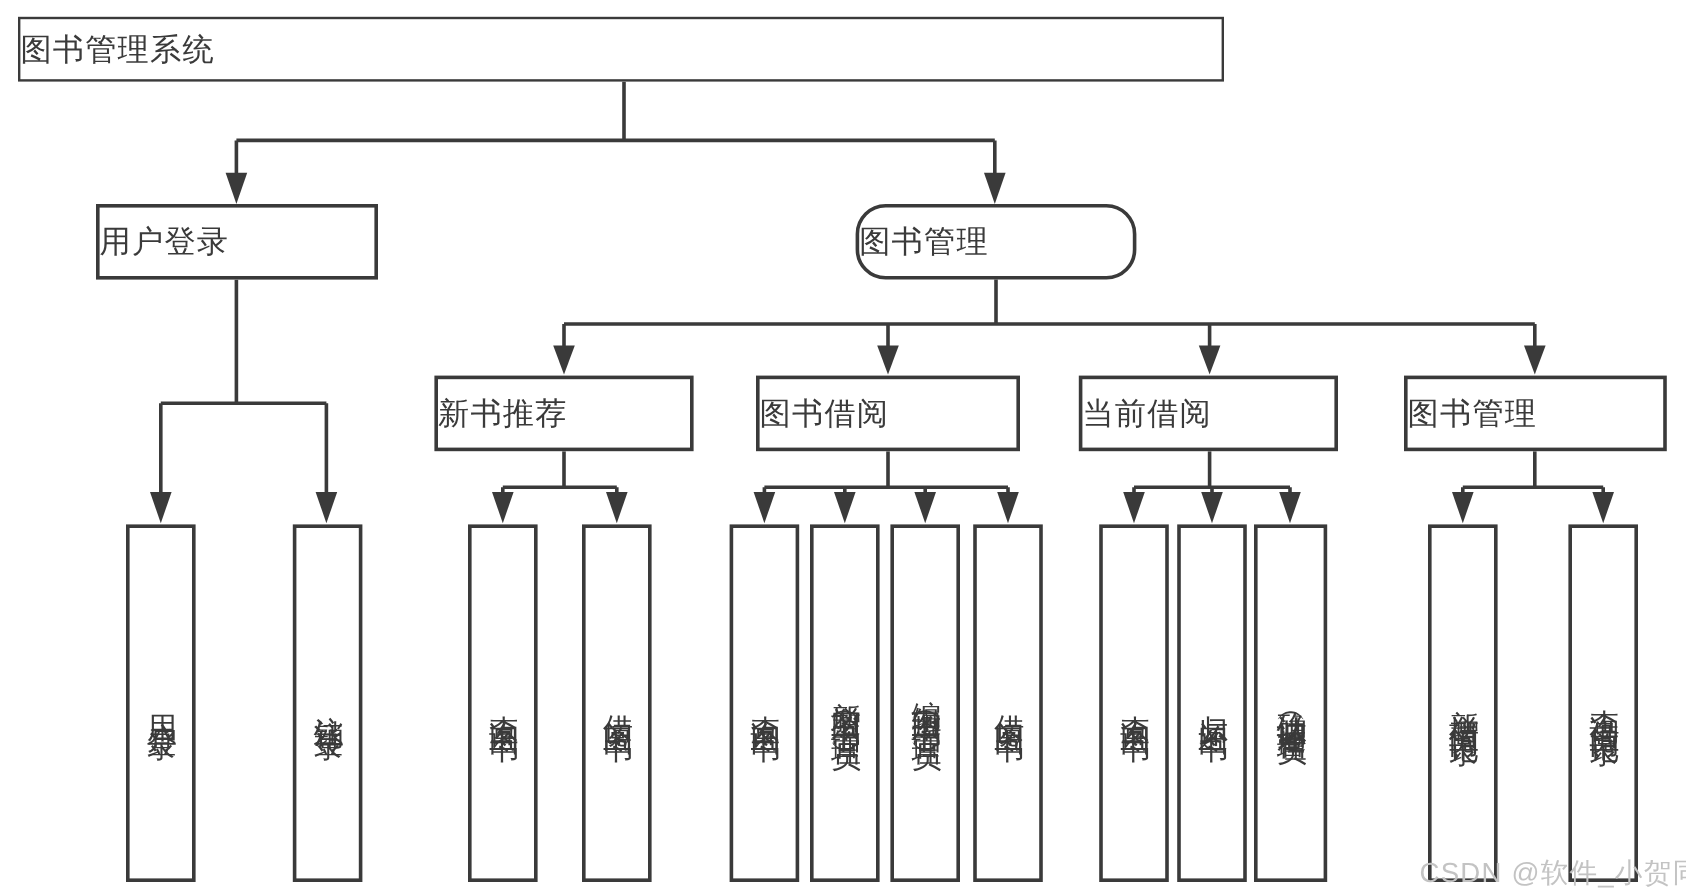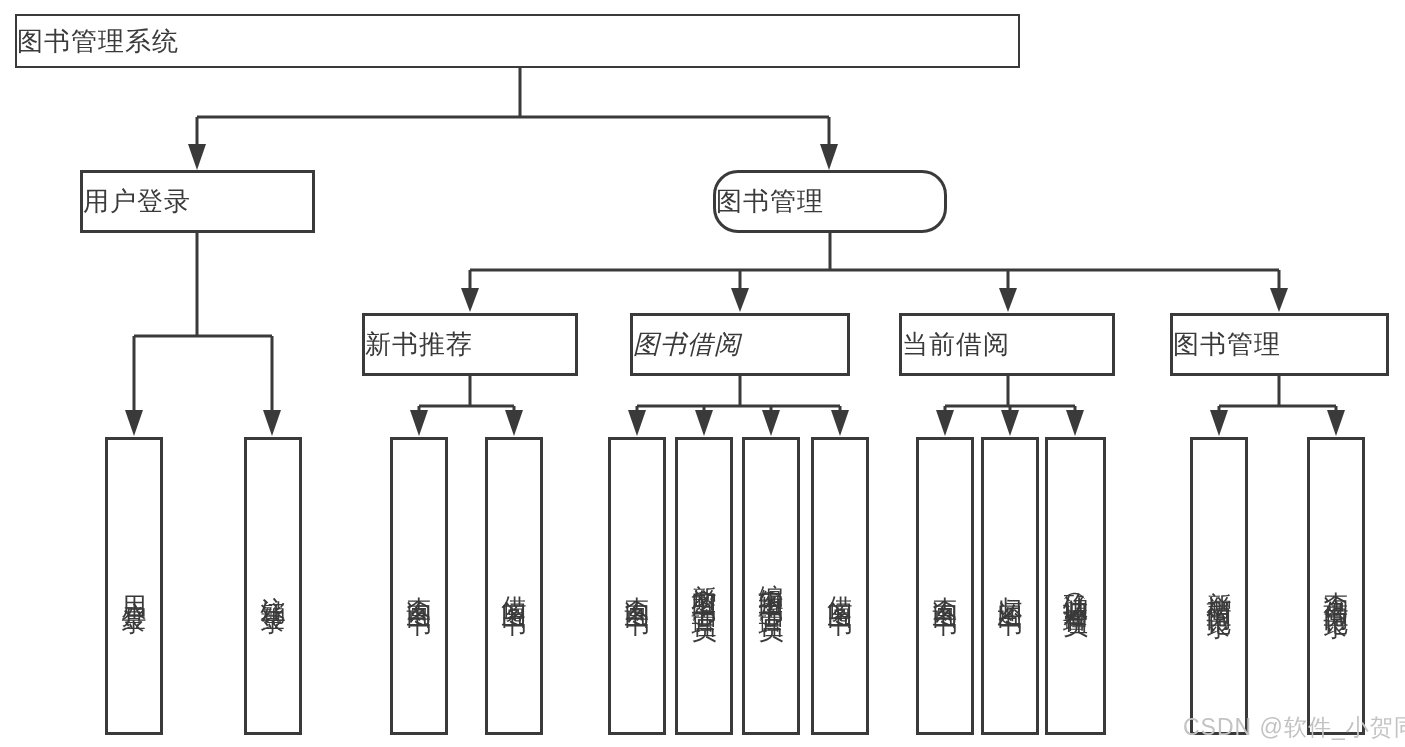--- a/index.html
+++ b/index.html
@@ -144,21 +144,21 @@
   <div class="node" style="left:80px; top:170px; width:235px; height:63px;">
     <span class="hlabel">用户登录</span>
   </div>
   <div class="node" style="left:713px; top:170px; width:234px; height:63px;border-radius:25px;">
     <span class="hlabel">图书管理</span>
   </div>
 
   <div class="node" style="left:362px; top:313px; width:216px; height:63px;">
     <span class="hlabel">新书推荐</span>
   </div>
-  <div class="node" style="left:630px; top:313px; width:220px; height:63px;font-style:italic;">
+  <div class="node" style="left:630px; top:313px; width:220px; height:63px;">
     <span class="hlabel">图书借阅</span>
   </div>
   <div class="node" style="left:899px; top:313px; width:216px; height:63px;">
     <span class="hlabel">当前借阅</span>
   </div>
   <div class="node" style="left:1170px; top:313px; width:219px; height:63px;">
     <span class="hlabel">图书管理</span>
   </div>
 
   <div class="leaf" style="left:105px;">

